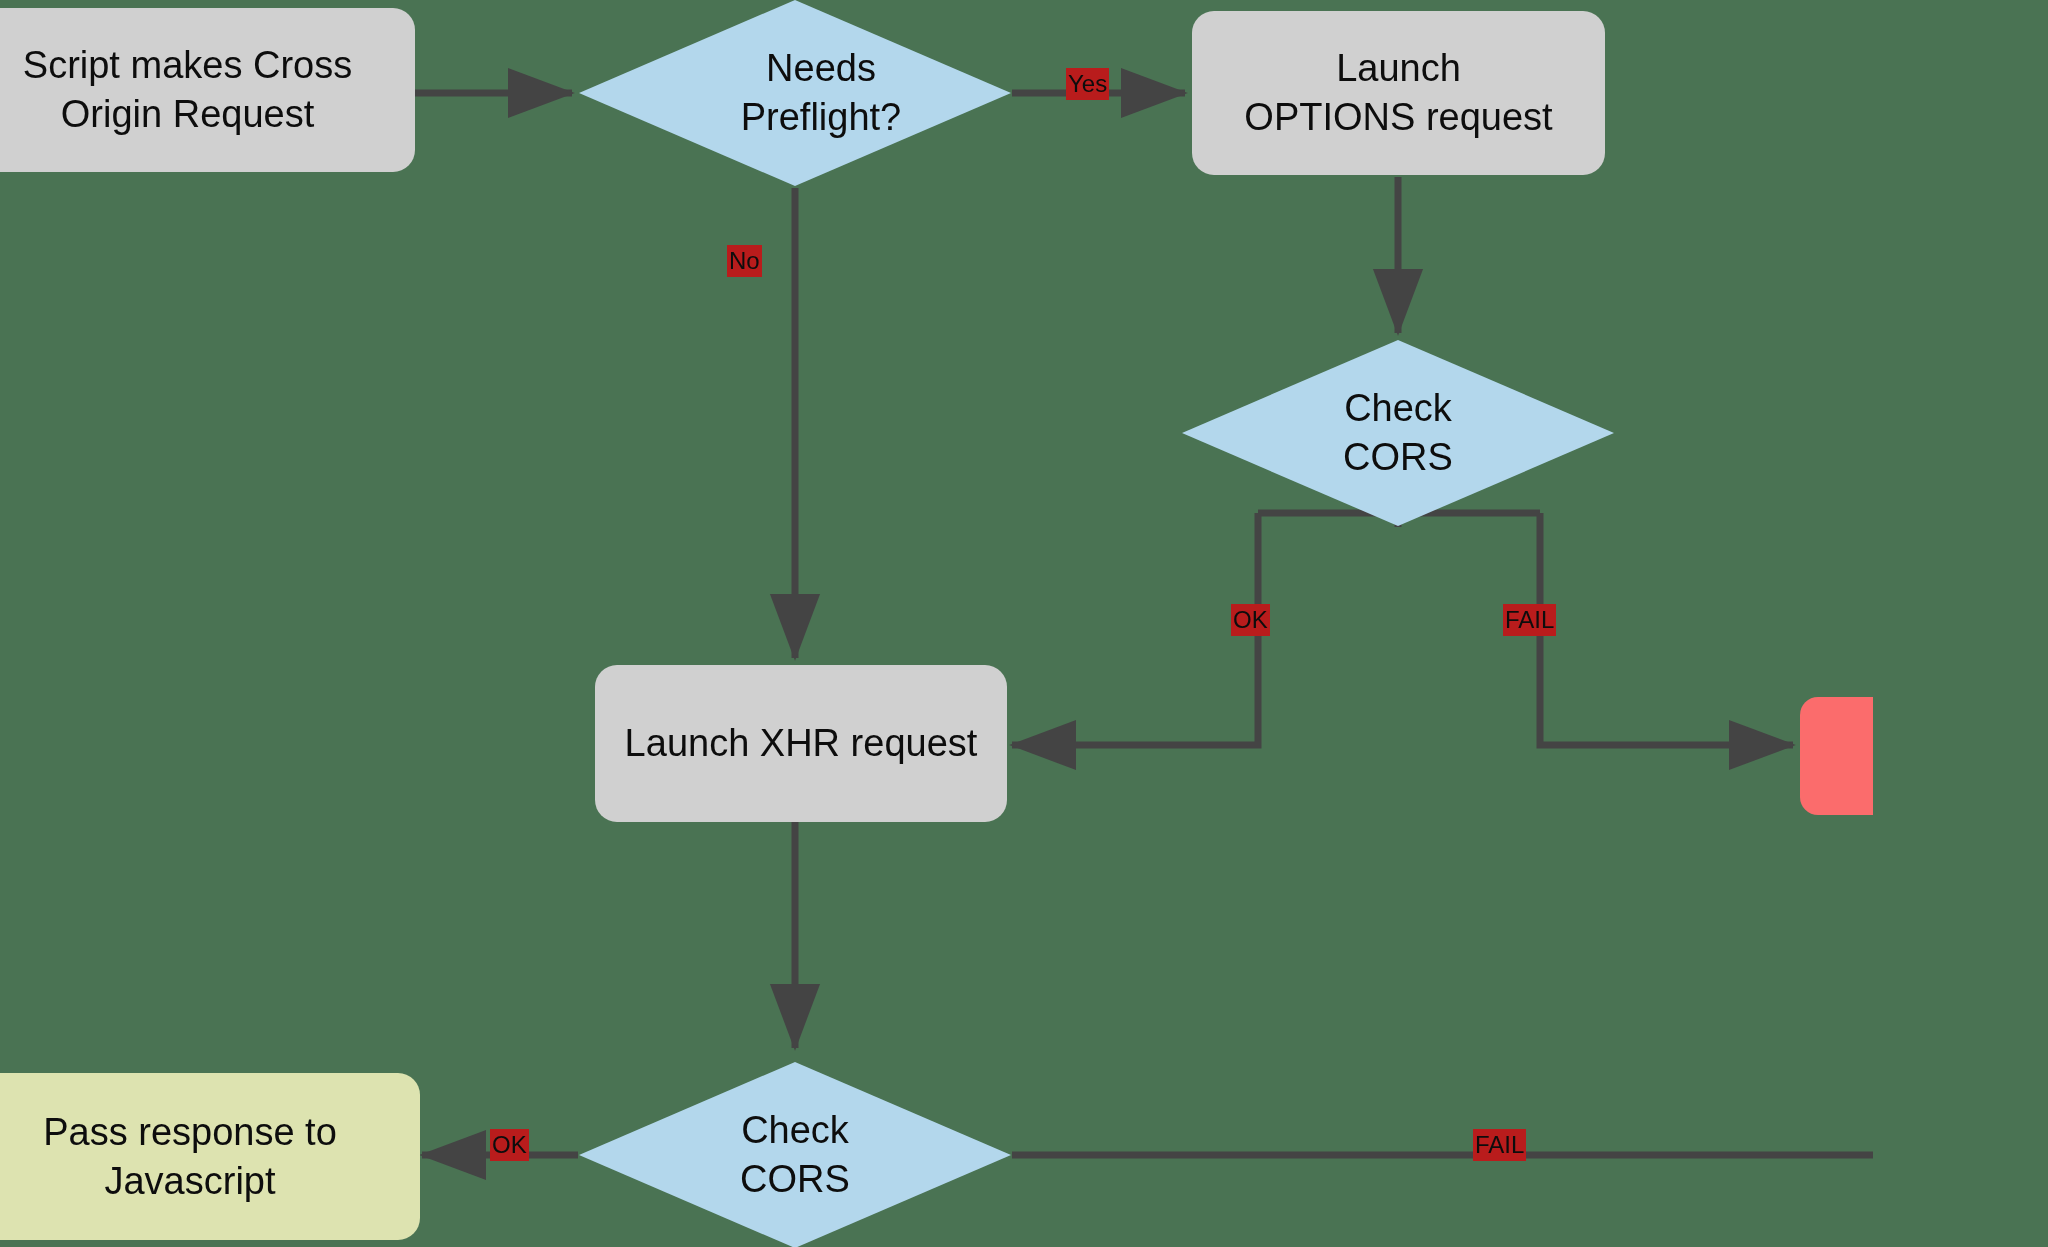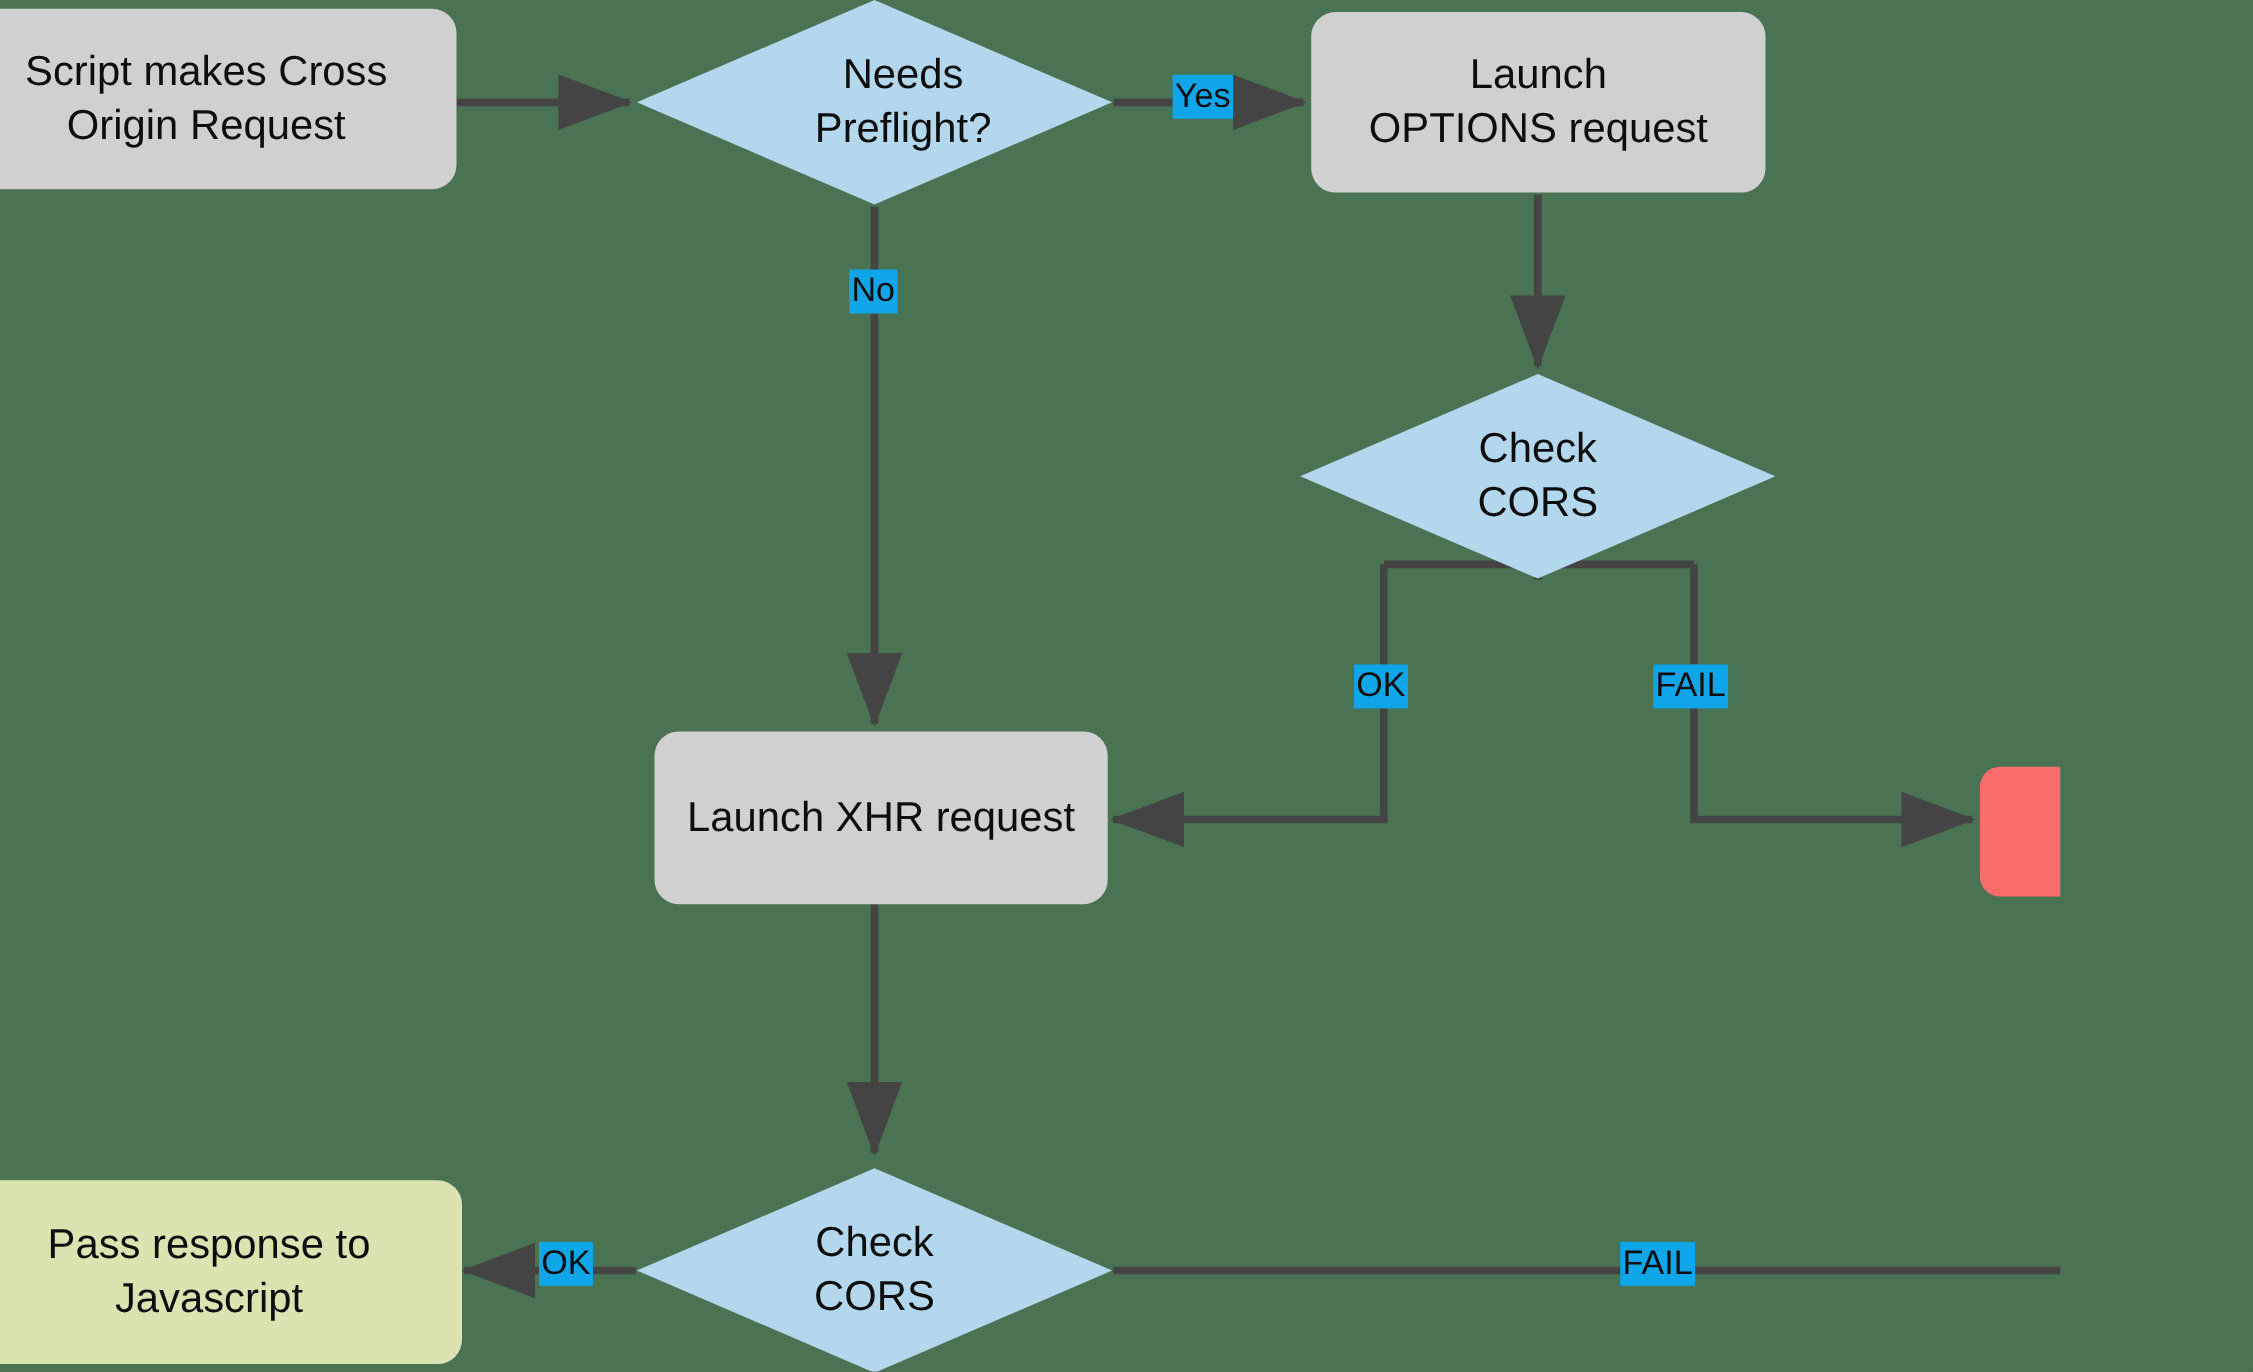--- a/index.html
+++ b/index.html
@@ -30,23 +30,23 @@
     text-align: center;
     color: #0d0d0d;
     font-size: 38px;
     line-height: 1.28;
     font-family: "Liberation Sans", sans-serif;
     white-space: pre-line;
     pointer-events: none;
   }
   .edge-label {
     position: absolute;
-    background: #0ea5e9;
+    background: #b91c1c;
     color: #0d0d0d;
-    font-size: 31px;
+    font-size: 24px;
     line-height: 1.05;
     font-family: "Liberation Sans", sans-serif;
     padding: 3px 2px 4px 2px;
     white-space: nowrap;
   }
 </style>
 </head>
 <body>
 
 <div id="stage">
@@ -116,21 +116,21 @@
   <div class="node-label" style="left:1800px; top:697px; width:290px; height:118px;">Error</div>
 
   <div class="node-label" style="left:579px; top:1062px; width:432px; height:186px;">Check
 CORS</div>
 
   <div class="node-label" style="left:-40px; top:1073px; width:460px; height:167px;">Pass response to
 Javascript</div>
 
   <div class="edge-label" style="left:1066px; top:68px;">Yes</div>
 
-  <div class="edge-label" style="left:772px; top:245px;">No</div>
+  <div class="edge-label" style="left:727px; top:245px;">No</div>
 
   <div class="edge-label" style="left:1231px; top:604px;">OK</div>
 
   <div class="edge-label" style="left:1503px; top:604px;">FAIL</div>
 
   <div class="edge-label" style="left:490px; top:1129px;">OK</div>
 
   <div class="edge-label" style="left:1473px; top:1129px;">FAIL</div>
 
 </div>

